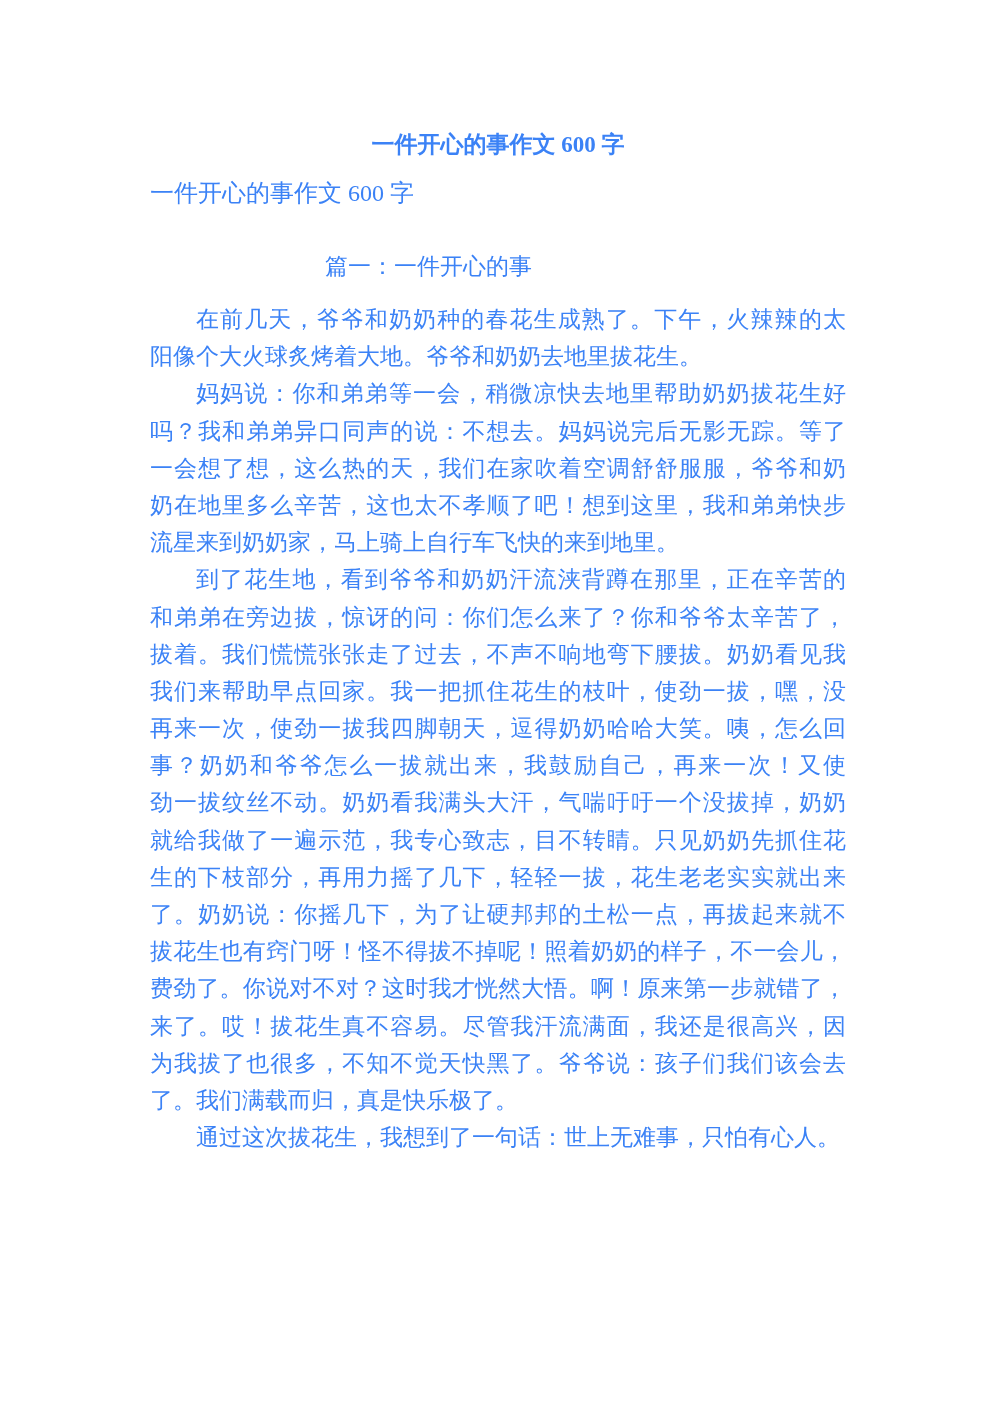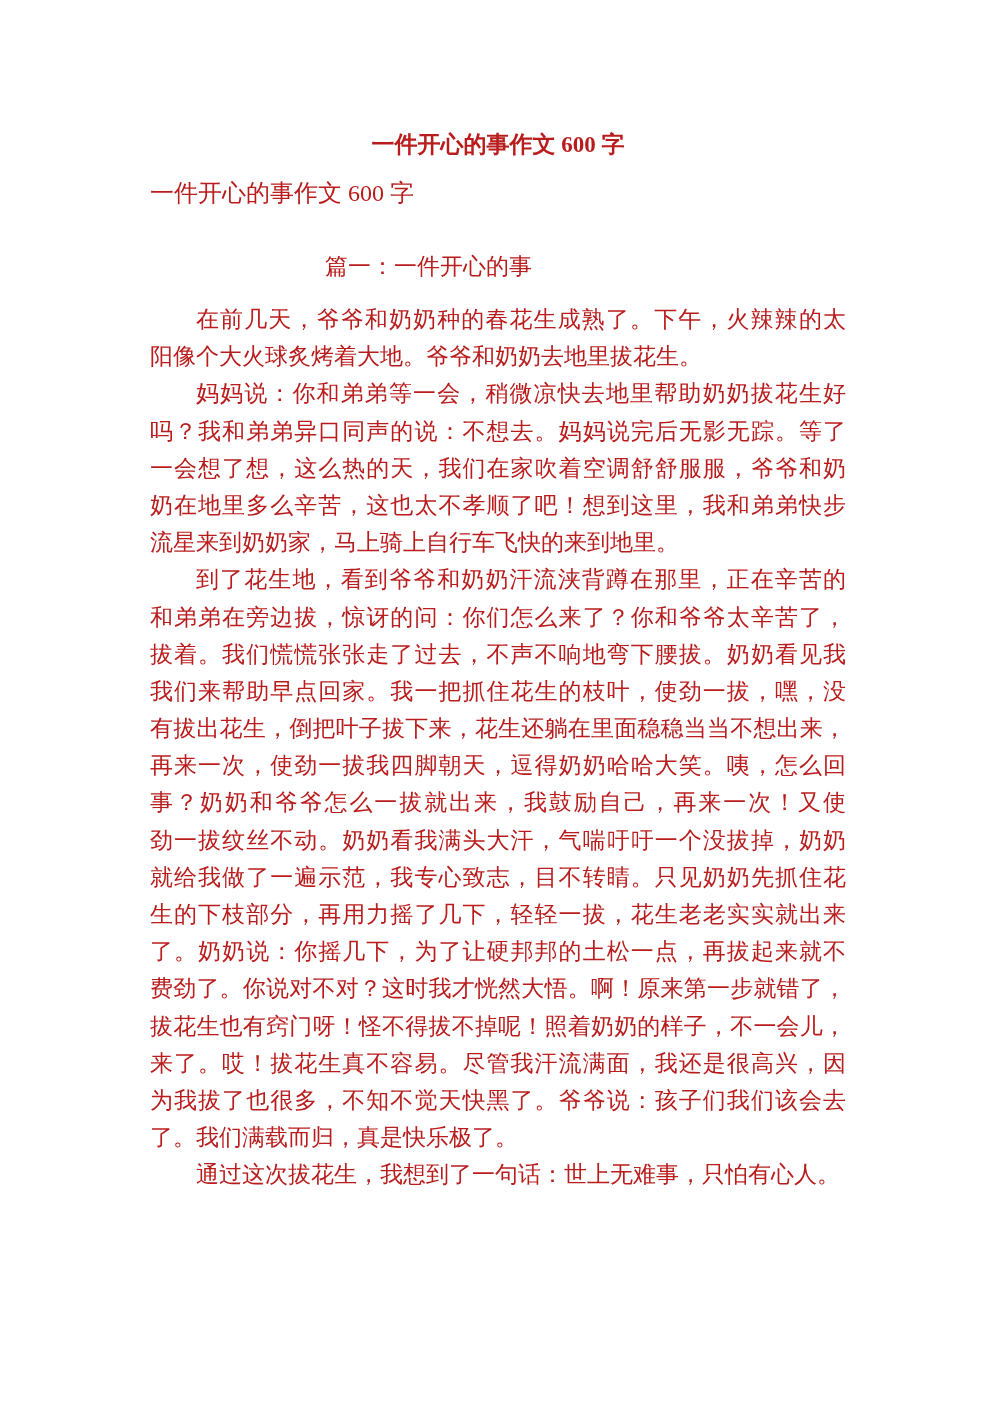--- a/index.html
+++ b/index.html
@@ -7,21 +7,21 @@
     padding: 0;
     background: #ffffff;
   }
   .page {
     position: relative;
     width: 993px;
     height: 1404px;
     background: #ffffff;
     overflow: hidden;
     font-family: "Liberation Serif", "DejaVu Serif", serif;
-    color: #b91c1c;
+    color: #3b82f6;
   }
   .doc-title {
     margin: 130px 147px 0 150px;
     width: 696px;
     text-align: center;
     font-size: 23px;
     line-height: 30px;
     font-weight: 700;
     white-space: nowrap;
   }
@@ -68,27 +68,26 @@
       <div class="line">阳像个大火球炙烤着大地。爷爷和奶奶去地里拔花生。</div>
       <div class="line indent fill">妈妈说：你和弟弟等一会，稍微凉快去地里帮助奶奶拔花生好</div>
       <div class="line fill">吗？我和弟弟异口同声的说：不想去。妈妈说完后无影无踪。等了</div>
       <div class="line fill">一会想了想，这么热的天，我们在家吹着空调舒舒服服，爷爷和奶</div>
       <div class="line fill">奶在地里多么辛苦，这也太不孝顺了吧！想到这里，我和弟弟快步</div>
       <div class="line">流星来到奶奶家，马上骑上自行车飞快的来到地里。</div>
       <div class="line indent fill">到了花生地，看到爷爷和奶奶汗流浃背蹲在那里，正在辛苦的</div>
       <div class="line fill">和弟弟在旁边拔，惊讶的问：你们怎么来了？你和爷爷太辛苦了，</div>
       <div class="line fill">拔着。我们慌慌张张走了过去，不声不响地弯下腰拔。奶奶看见我</div>
       <div class="line fill">我们来帮助早点回家。我一把抓住花生的枝叶，使劲一拔，嘿，没</div>
-      <div class="line fill">有拔出花生，倒把叶子拔下来，花生还躺在里面稳稳当当不想出来，</div>
       <div class="line fill">再来一次，使劲一拔我四脚朝天，逗得奶奶哈哈大笑。咦，怎么回</div>
       <div class="line fill">事？奶奶和爷爷怎么一拔就出来，我鼓励自己，再来一次！又使</div>
       <div class="line fill">劲一拔纹丝不动。奶奶看我满头大汗，气喘吁吁一个没拔掉，奶奶</div>
       <div class="line fill">就给我做了一遍示范，我专心致志，目不转睛。只见奶奶先抓住花</div>
       <div class="line fill">生的下枝部分，再用力摇了几下，轻轻一拔，花生老老实实就出来</div>
       <div class="line fill">了。奶奶说：你摇几下，为了让硬邦邦的土松一点，再拔起来就不</div>
+      <div class="line fill">拔花生也有窍门呀！怪不得拔不掉呢！照着奶奶的样子，不一会儿，</div>
       <div class="line fill">费劲了。你说对不对？这时我才恍然大悟。啊！原来第一步就错了，</div>
-      <div class="line fill">拔花生也有窍门呀！怪不得拔不掉呢！照着奶奶的样子，不一会儿，</div>
       <div class="line fill">来了。哎！拔花生真不容易。尽管我汗流满面，我还是很高兴，因</div>
       <div class="line fill">为我拔了也很多，不知不觉天快黑了。爷爷说：孩子们我们该会去</div>
       <div class="line">了。我们满载而归，真是快乐极了。</div>
       <div class="line indent">通过这次拔花生，我想到了一句话：世上无难事，只怕有心人。</div>
     </div>
 </div>
 
 </body></html>

